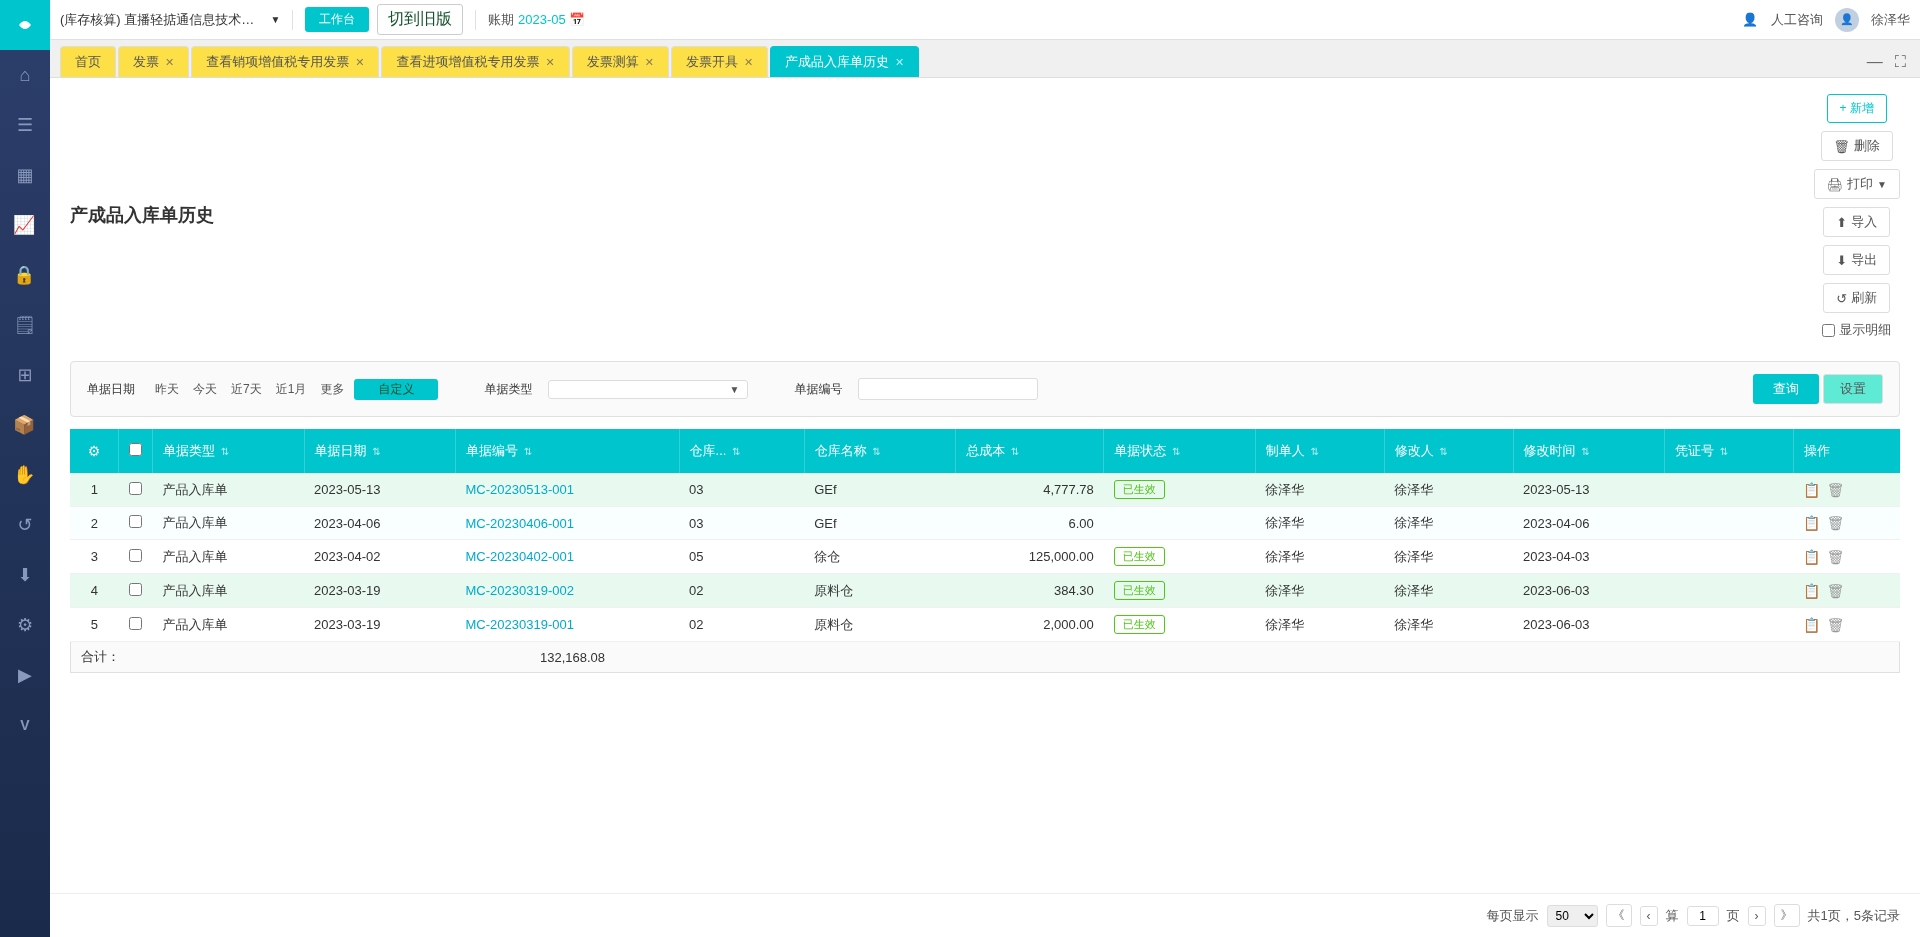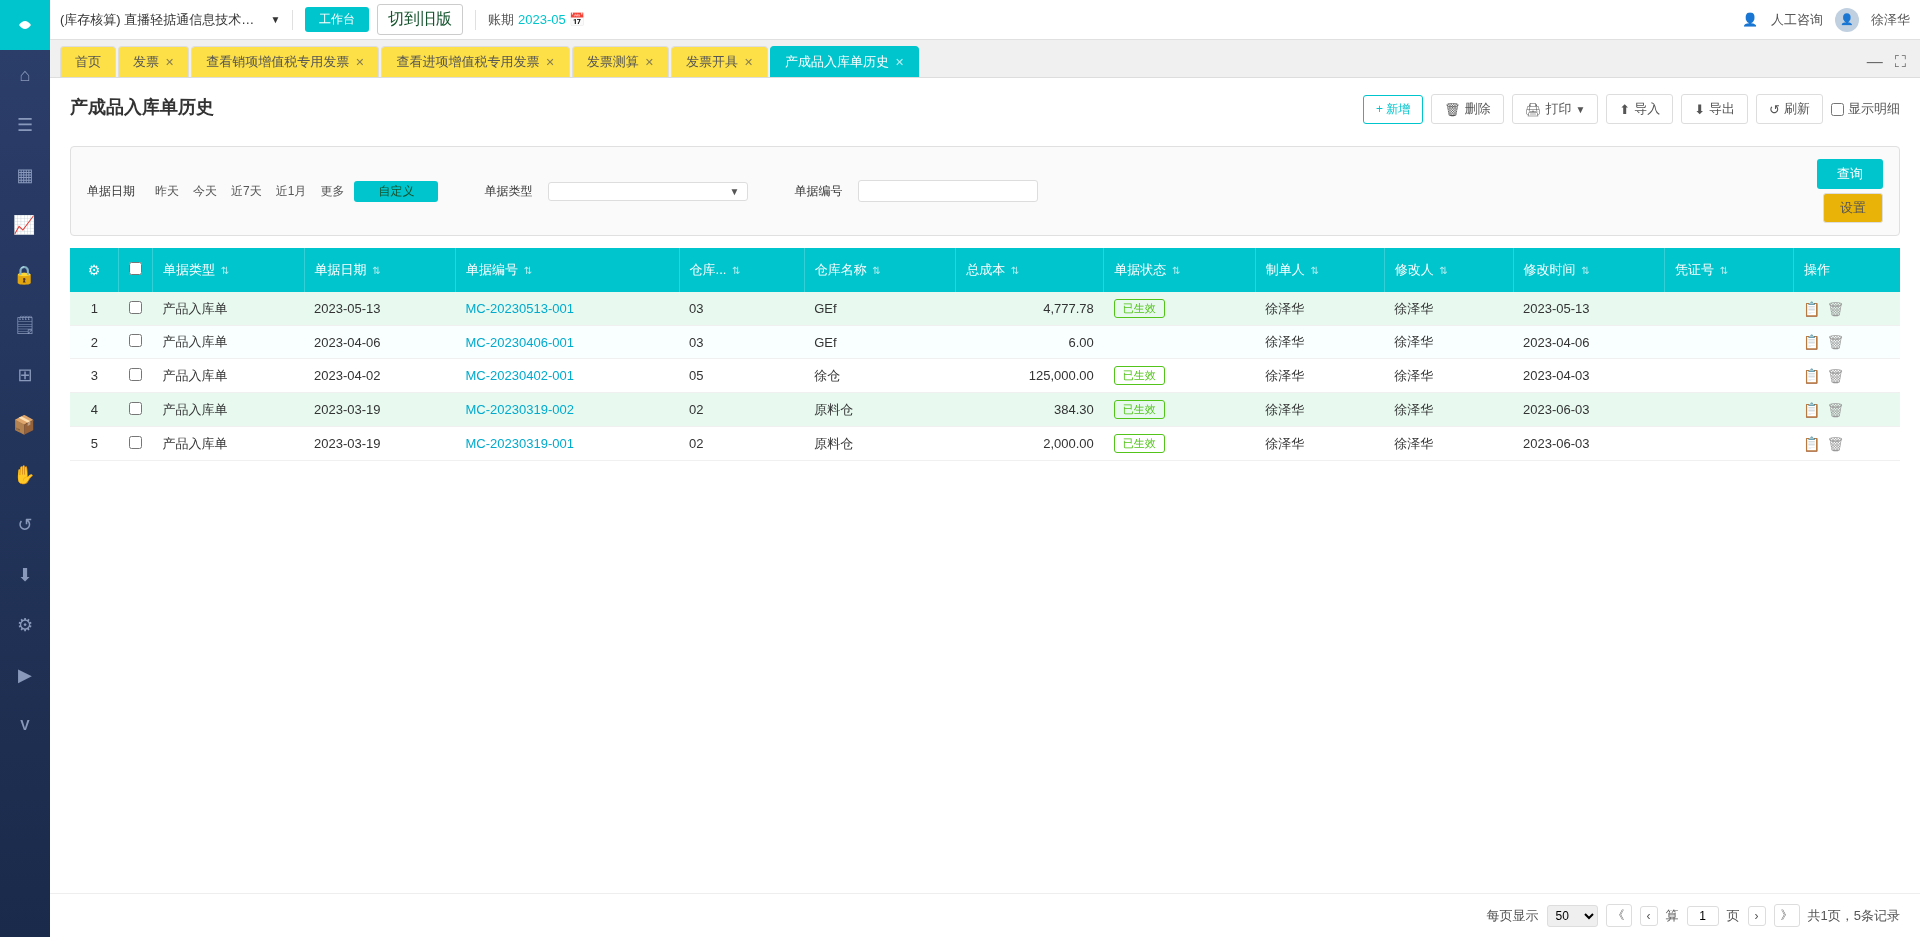--- a/index.html
+++ b/index.html
@@ -176,20 +176,21 @@
       margin-bottom: 14px;
     }
 
     
     .toolbar {
       display: flex;
       align-items: center;
       justify-content: flex-end;
       gap: 8px;
       margin-bottom: 10px;
+      flex-direction: column;
     }
     .toolbar-btn {
       display: inline-flex;
       align-items: center;
       gap: 4px;
       padding: 5px 12px;
       border: 1px solid #ddd;
       border-radius: 3px;
       background: white;
       color: #555;
@@ -262,32 +263,32 @@
       background: #00c5cd;
       color: white;
       border: none;
       padding: 6px 20px;
       border-radius: 3px;
       cursor: pointer;
       font-size: 13px;
       margin-left: auto;
     }
     .btn-setting {
-      background: #eab308;
+      background: #5eead4;
       color: #555;
       border: 1px solid #ddd;
       padding: 5px 16px;
       border-radius: 3px;
       cursor: pointer;
       font-size: 13px;
       margin-left: auto;
     }
     .filter-right-btns {
       display: flex;
-      flex-direction: column;
+      flex-direction: row;
       gap: 4px;
       margin-left: auto;
     }
 
     
     .data-table {
       width: 100%;
       border-collapse: collapse;
       font-size: 12px;
     }
@@ -712,20 +713,24 @@
       <td>
         <div class="action-icons">
           <span class="action-icon" title="编辑">📋</span>
           <span class="action-icon" title="删除">🗑</span>
         </div>
       </td>
     </tr>
         </tbody>
     </table>
 
+    <div class="table-footer">
+      <span class="footer-total">合计：</span>
+      <span style="margin-left:400px;">132,168.08</span>
+    </div>
 
   </div>
 
   <div class="pagination">
     <span>每页显示</span>
     <select class="page-size-select">
       <option>50</option>
       <option>100</option>
       <option>200</option>
     </select>

